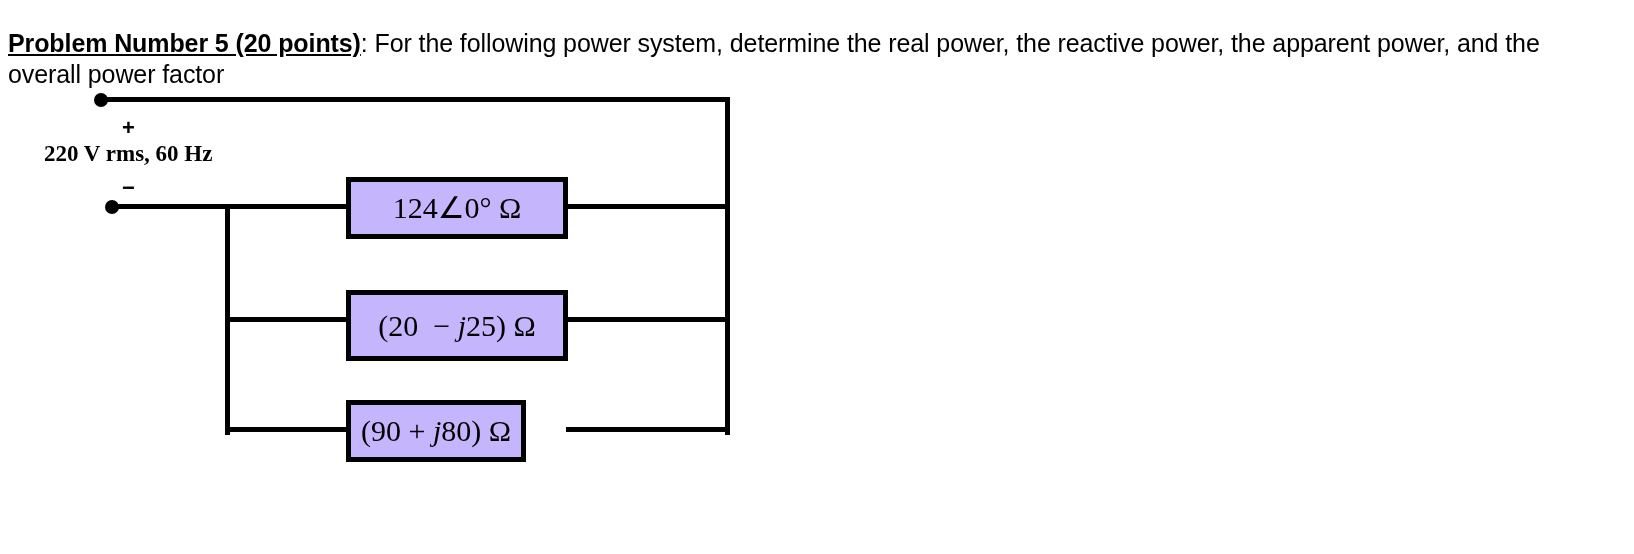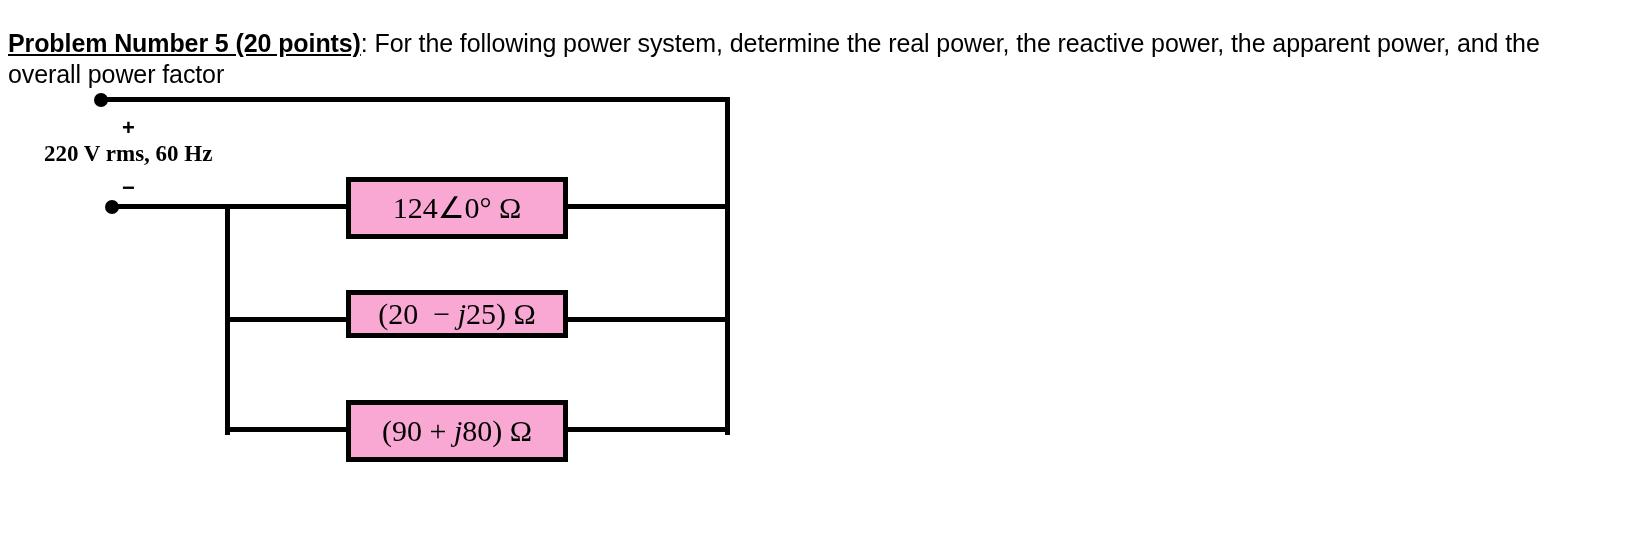--- a/index.html
+++ b/index.html
@@ -77,21 +77,21 @@
     font-size: 23px;
     line-height: 23px;
     white-space: nowrap;
     color: #000000;
   }
 
   .imp-box {
     position: absolute;
     box-sizing: border-box;
     border: 5px solid #000000;
-    background: #f9a8d4;
+    background: #c4b5fd;
     display: flex;
     align-items: center;
     justify-content: center;
   }
   .imp-box .imp-label {
     font-family: "Liberation Serif", serif;
     font-size: 30px;
     line-height: 30px;
     white-space: pre;
     color: #000000;
@@ -123,24 +123,24 @@
 
   <div class="wire v" style="left:225px; top:204px; height:231px;"></div>
 
   <div class="wire h" style="left:225px; top:204px; width:126px;"></div>
   <div class="imp-box" style="left:346px; top:177px; width:222px; height:62px;">
     <span class="imp-label"><span>124∠0° </span><span class="j"></span><span>Ω</span></span>
   </div>
   <div class="wire h" style="left:566px; top:204px; width:164px;"></div>
 
   <div class="wire h" style="left:225px; top:317px; width:126px;"></div>
-  <div class="imp-box" style="left:346px; top:290px; width:222px; height:48px;">
+  <div class="imp-box" style="left:346px; top:290px; width:222px; height:71px;">
     <span class="imp-label"><span>(20  − </span><span class="j">j</span><span>25) Ω</span></span>
   </div>
   <div class="wire h" style="left:566px; top:317px; width:164px;"></div>
 
   <div class="wire h" style="left:225px; top:427px; width:126px;"></div>
-  <div class="imp-box" style="left:346px; top:400px; width:222px; height:62px;">
+  <div class="imp-box" style="left:346px; top:400px; width:180px; height:62px;">
     <span class="imp-label"><span>(90 + </span><span class="j">j</span><span>80) Ω</span></span>
   </div>
   <div class="wire h" style="left:566px; top:427px; width:164px;"></div>
 
 </div>
 
 </body></html>

